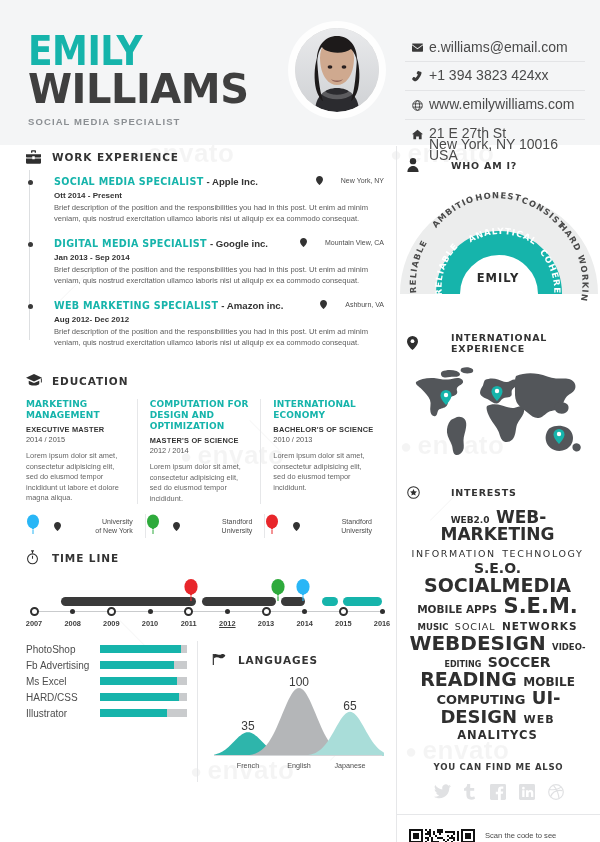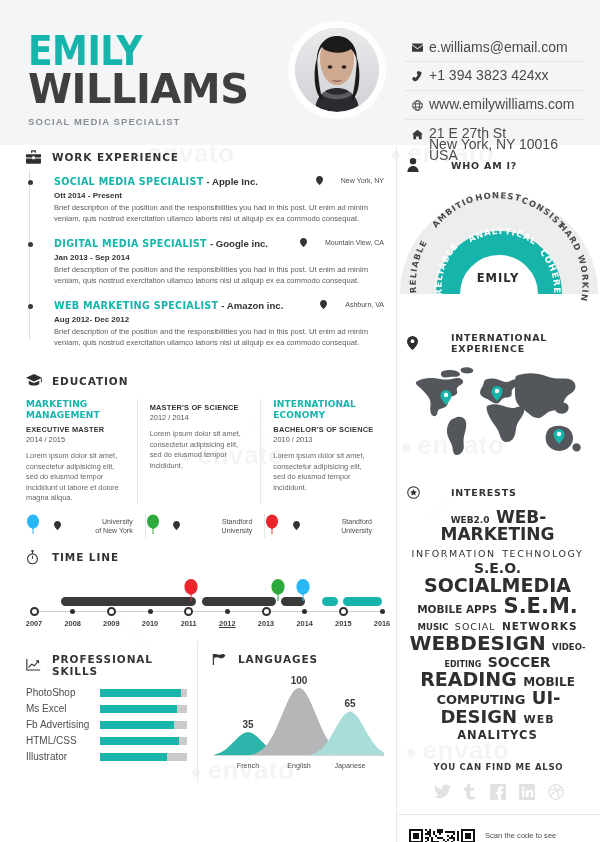--- a/index.html
+++ b/index.html
@@ -106,21 +106,21 @@
   .skills{width:198px;border-right:1px solid #e6e7e9;padding-bottom:10px;}
   .langs{flex:1;padding-bottom:10px;}
   .skrow{display:flex;align-items:center;padding:2.5px 10px 2.5px 26px;}
   .skname{width:74px;flex:0 0 74px;font-size:10px;color:#4d4d4d;}
   .sktrack{flex:1;height:8px;background:#c9cbcd;position:relative;}
   .skfill{position:absolute;left:0;top:0;bottom:0;background:#16b4ab;}
 
   .lang-chart{position:relative;height:92px;margin:6px 14px 0 16px;}
   .lang-base{position:absolute;left:0;right:0;bottom:16px;height:1px;background:#d4d6d8;}
   .lang-lab{position:absolute;bottom:2px;font-size:7.2px;color:#4d4d4d;transform:translateX(-50%);}
-  .lang-val{position:absolute;font-size:10px;font-weight:bold;color:#3a3a3a;transform:translateX(-50%);}
+  .lang-val{position:absolute;font-size:12px;font-weight:normal;color:#3a3a3a;transform:translateX(-50%);}
 
   
   .whoami{position:relative;height:142px;}
   .map-wrap{position:relative;padding:4px 10px 10px 12px;}
   .cloud{padding:4px 8px 6px 8px;text-align:center;line-height:1.02;}
   .cloud span{display:inline;color:#2f2f2f;font-family:"DejaVu Sans", sans-serif;}
   .findme{text-align:center;font-size:8.6px;font-weight:bold;letter-spacing:.7px;color:#3a3a3a;
           margin-top:14px;font-family:"DejaVu Sans", sans-serif;}
   .socials{display:flex;justify-content:center;gap:13px;margin-top:12px;padding-bottom:14px;
            border-bottom:1px solid #e6e7e9;}
@@ -310,20 +310,21 @@
       <span class="stitle">EDUCATION</span>
     </div>
     <div class="edu-wrap">
       <div class="edu-col">
         <div class="edu-t">MARKETING MANAGEMENT</div>
         <div class="edu-d">EXECUTIVE MASTER</div>
         <div class="edu-y">2014 / 2015</div>
         <div class="edu-x">Lorem ipsum dolor sit amet, consectetur adipisicing elit, sed do eiusmod tempor incididunt ut labore et dolore magna aliqua.</div>
       </div>
       <div class="edu-col">
+        <div class="edu-t">COMPUTATION FOR DESIGN AND OPTIMIZATION</div>
         <div class="edu-d">MASTER'S OF SCIENCE</div>
         <div class="edu-y">2012 / 2014</div>
         <div class="edu-x">Lorem ipsum dolor sit amet, consectetur adipisicing elit, sed do eiusmod tempor incididunt.</div>
       </div>
       <div class="edu-col">
         <div class="edu-t">INTERNATIONAL ECONOMY</div>
         <div class="edu-d">BACHELOR'S OF SCIENCE</div>
         <div class="edu-y">2010 / 2013</div>
         <div class="edu-x">Lorem ipsum dolor sit amet, consectetur adipisicing elit, sed do eiusmod tempor incididunt.</div>
       </div>
@@ -440,51 +441,41 @@
           <div class="bl" style="left: 268.733px;"><svg width="16" height="22" viewBox="0 0 14 20">
               <ellipse cx="7" cy="7" rx="6" ry="7" fill="#29b6f6"></ellipse>
               <path d="M5.6 13.4h2.8L7 15.6z" fill="#29b6f6"></path>
               <path d="M7 15.6v4.4" stroke="#29b6f6" stroke-width="1.1" fill="none"></path>
             </svg></div>
         </div>
     </div>
 
     <div class="botrow">
       <div class="skills">
-        <div class="sechead">
-          <span class="sicon">
-            <svg width="15" height="13" viewBox="0 0 18 15" fill="none" stroke="currentColor" stroke-width="1.3">
-                <path d="M1 1v13h16"></path>
-                <path d="M3 11l4-4 3 2 5-6"></path>
-                <path d="M12 3h3v3"></path>
-              </svg>
-          </span>
-          <span class="stitle">PROFESSIONAL SKILLS</span>
-        </div>
         <div id="skill-rows">
             <div class="skrow">
               <span class="skname">PhotoShop</span>
               <span class="sktrack" style="background: rgb(201, 203, 205);">
                 <span class="skfill" style="width: 93%; background: rgb(22, 180, 171);"></span>
+              </span>
+            </div>
+            <div class="skrow">
+              <span class="skname">Fb Advertising</span>
+              <span class="sktrack" style="background: rgb(201, 203, 205);">
+                <span class="skfill" style="width: 85%; background: rgb(22, 180, 171);"></span>
               </span>
             </div>
             <div class="skrow">
               <span class="skname">Ms Excel</span>
               <span class="sktrack" style="background: rgb(201, 203, 205);">
                 <span class="skfill" style="width: 88%; background: rgb(22, 180, 171);"></span>
               </span>
             </div>
             <div class="skrow">
-              <span class="skname">Fb Advertising</span>
-              <span class="sktrack" style="background: rgb(201, 203, 205);">
-                <span class="skfill" style="width: 85%; background: rgb(22, 180, 171);"></span>
-              </span>
-            </div>
-            <div class="skrow">
-              <span class="skname">HTML/CSS</span>
+              <span class="skname">HARD/CSS</span>
               <span class="sktrack" style="background: rgb(201, 203, 205);">
                 <span class="skfill" style="width: 91%; background: rgb(22, 180, 171);"></span>
               </span>
             </div>
             <div class="skrow">
               <span class="skname">Illustrator</span>
               <span class="sktrack" style="background: rgb(201, 203, 205);">
                 <span class="skfill" style="width: 77%; background: rgb(22, 180, 171);"></span>
               </span>
             </div>

